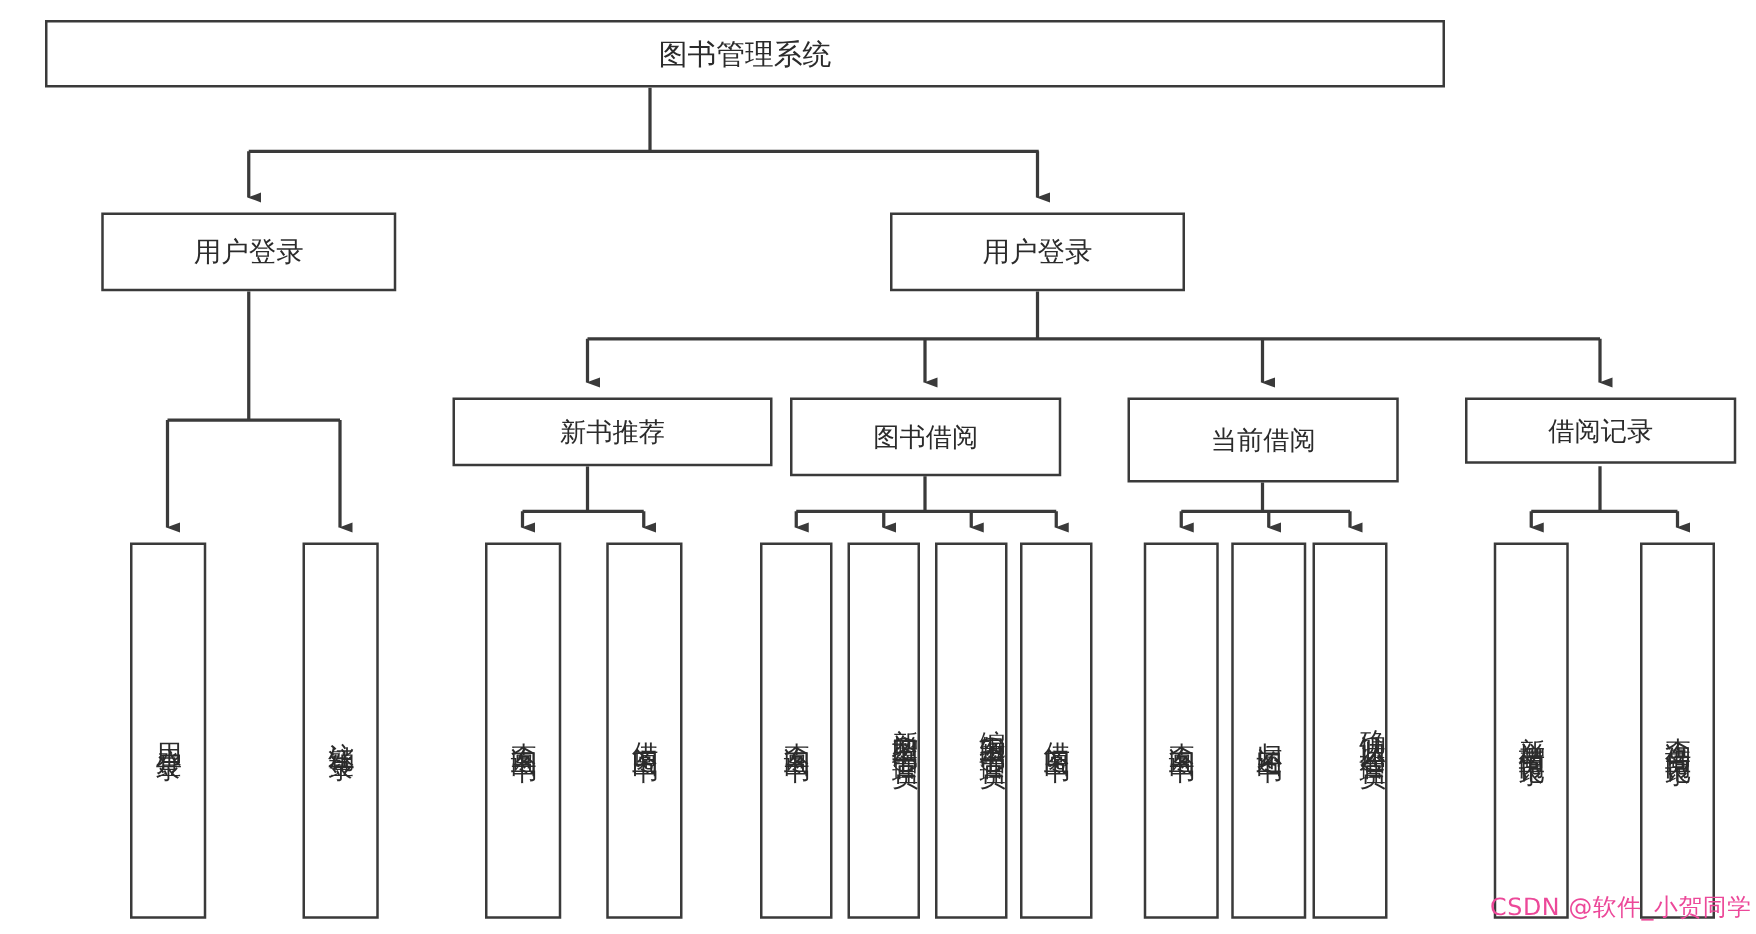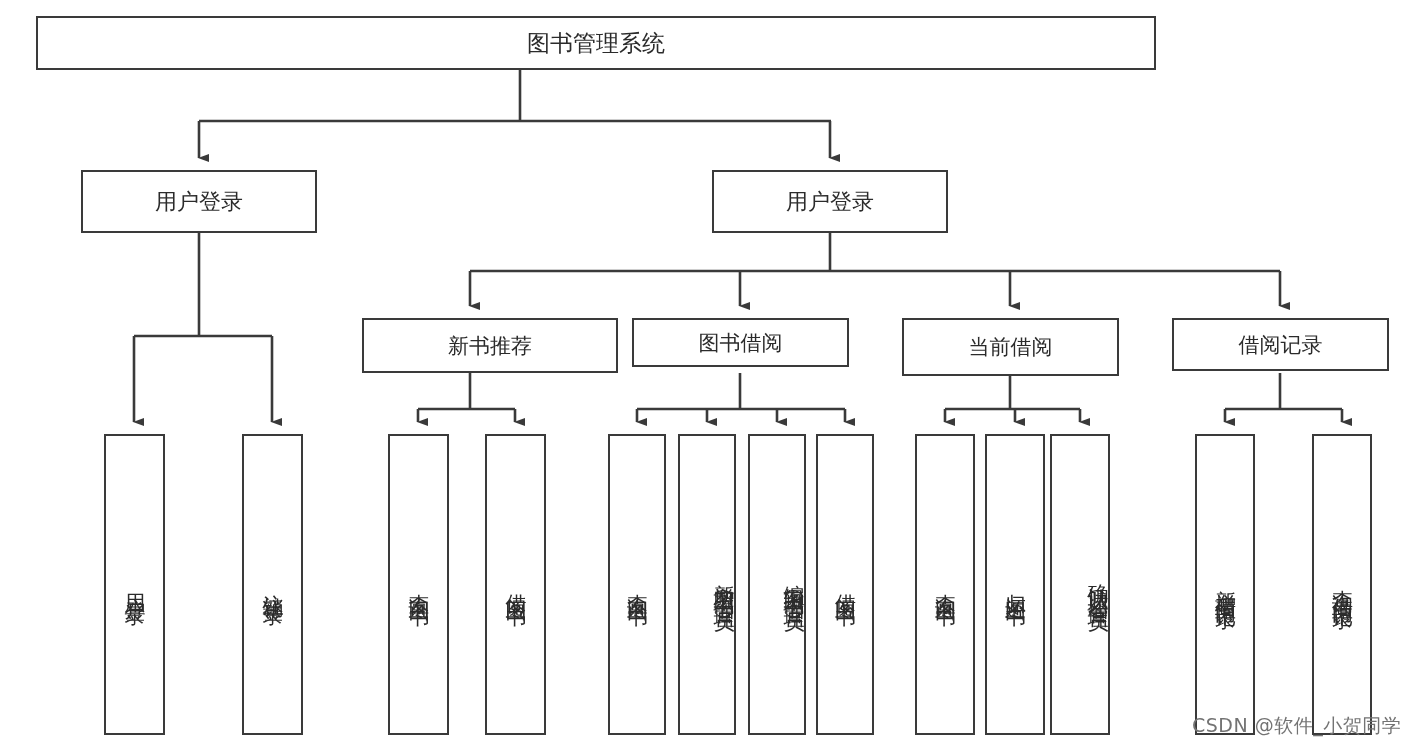--- a/index.html
+++ b/index.html
@@ -65,21 +65,21 @@
   }
   .node.leaf .node-label {
     white-space: normal;
     text-align: center;
   }
   #watermark {
     position: absolute;
     left: 1192px;
     top: 713px;
     font-size: 19px;
-    color: #737373;
+    color: #ec4899;
     font-family: "DejaVu Sans", "Liberation Sans", sans-serif;
     letter-spacing: 0.5px;
     z-index: 5;
     white-space: pre;
     pointer-events: none;
   }
 </style>
 </head>
 <body>
 
@@ -142,24 +142,24 @@
   <div class="node level1" style="left: 81px; top: 170px; width: 236px; height: 63px;">
     <span class="node-label">用户登录</span>
   </div>
   <div class="node level1" style="left: 712px; top: 170px; width: 236px; height: 63px;">
     <span class="node-label">用户登录</span>
   </div>
 
   <div class="node level2" style="left: 362px; top: 318px; width: 256px; height: 55px;">
     <span class="node-label">新书推荐</span>
   </div>
-  <div class="node level2" style="left: 632px; top: 318px; width: 217px; height: 49px;">
+  <div class="node level2" style="left: 632px; top: 318px; width: 217px; height: 63px;">
     <span class="node-label">图书借阅</span>
   </div>
-  <div class="node level2" style="left: 902px; top: 318px; width: 217px; height: 58px;">
+  <div class="node level2" style="left: 902px; top: 318px; width: 217px; height: 68px;">
     <span class="node-label">当前借阅</span>
   </div>
   <div class="node level2" style="left: 1172px; top: 318px; width: 217px; height: 53px;">
     <span class="node-label">借阅记录</span>
   </div>
 
   <div class="node leaf" style="left: 104px; top: 434px; width: 61px; height: 301px;">
     <span class="node-label">用户登录</span>
   </div>
   <div class="node leaf" style="left: 242px; top: 434px; width: 61px; height: 301px;">

